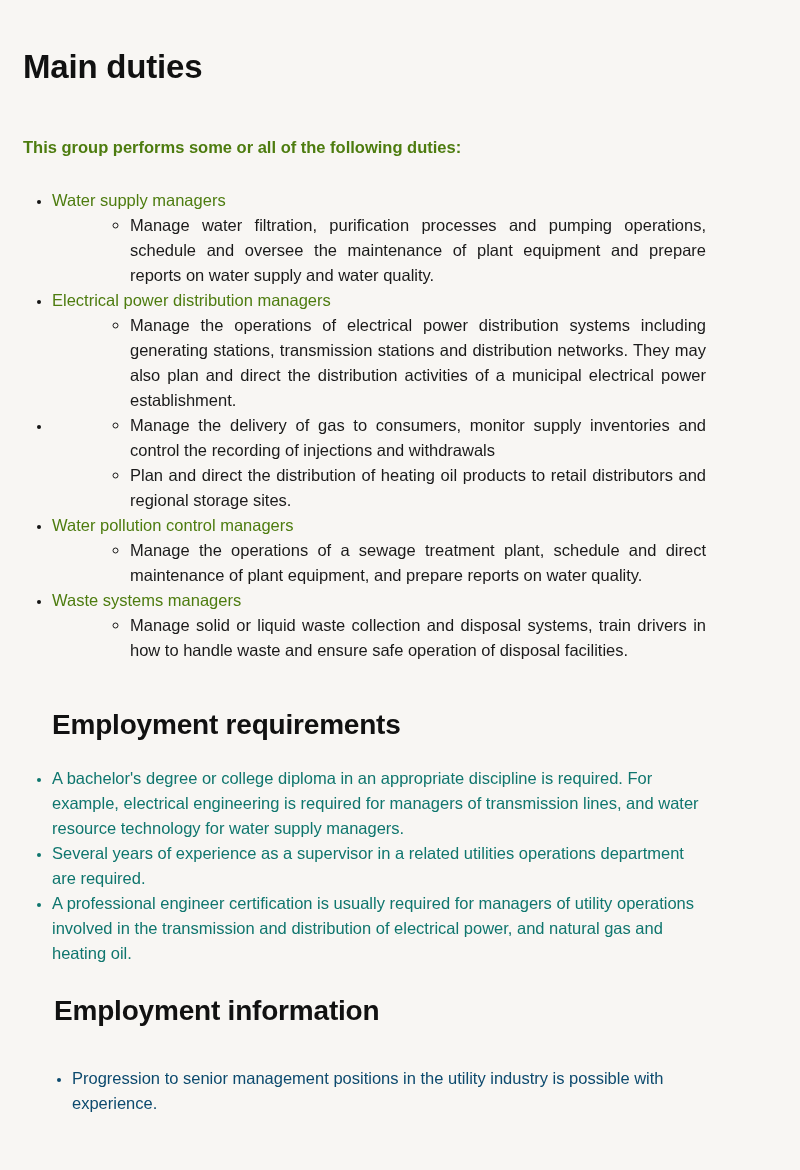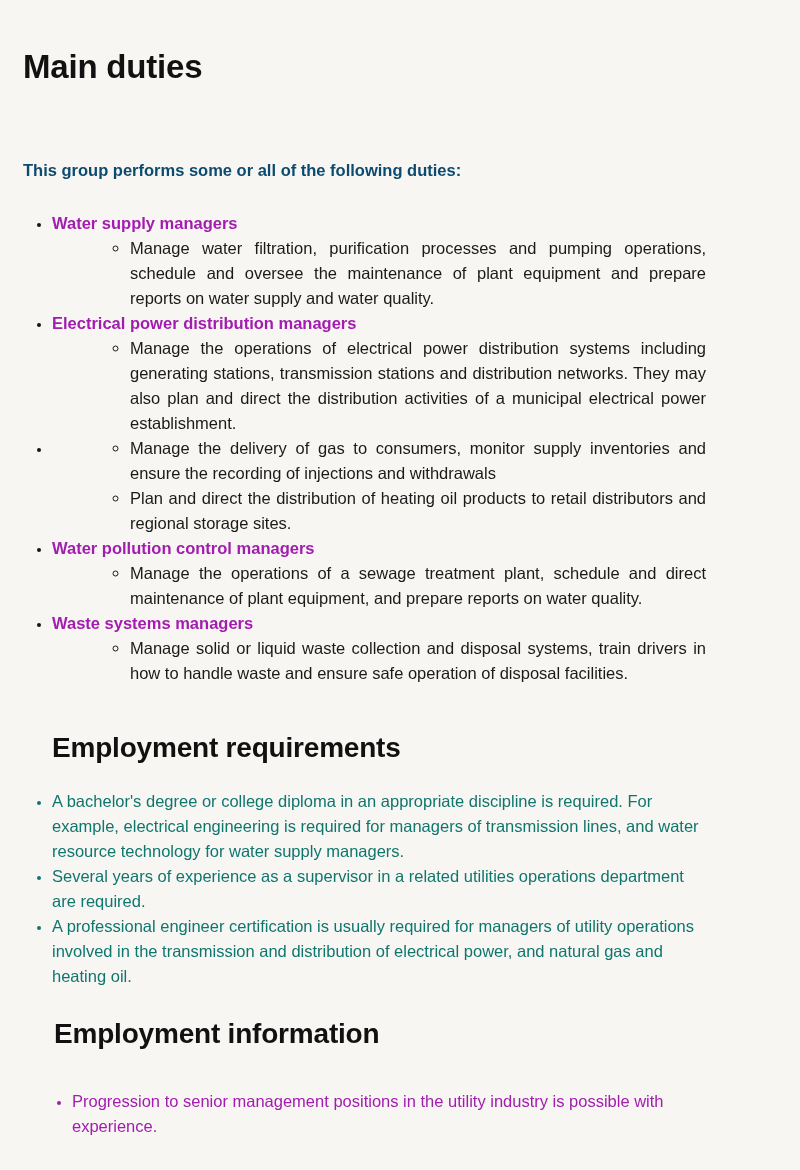--- a/index.html
+++ b/index.html
@@ -21,45 +21,45 @@
   }
   h1.page-title {
     margin: 50px 0 0 0;
     font-size: 33px;
     line-height: 34px;
     font-weight: 700;
     color: #111111;
     letter-spacing: -0.2px;
   }
   p.intro {
-    margin: 74px 0 0 0;
+    margin: 51px 0 0 0;
     font-size: 16.5px;
     line-height: 25px;
     font-weight: 700;
-    color: #0c4a6e;
+    color: #4d7c0f;
   }
   ul {
     margin: 0;
     padding: 0;
   }
   li {
     font-size: 16.5px;
     line-height: 25px;
   }
   ul.level1 {
     margin-top: 28px;
     padding-left: 29px;
     list-style: disc outside;
   }
   ul.level1 > li::marker {
     font-size: 14px;
   }
   .group-label {
-    font-weight: 700;
-    color: #a21caf;
+    font-weight: 400;
+    color: #4d7c0f;
   }
   ul.level2 {
     margin-top: 0;
     padding-left: 33px;
     list-style: circle outside;
   }
   ul.level2 > li {
     text-align: justify;
     color: #1a1a1a;
     margin-left: 45px;
@@ -88,21 +88,21 @@
   }
   ul.additional {
     margin-top: 38px;
     padding-left: 49px;
     list-style: disc outside;
   }
   ul.additional > li::marker {
     font-size: 14px;
   }
   ul.additional > li {
-    color: #a21caf;
+    color: #0c4a6e;
   }
 </style>
 </head>
 <body>
 
 <div class="page">
 
   <h1 class="page-title">Main duties</h1>
 
   <p class="intro">This group performs some or all of the following duties:</p>
@@ -115,21 +115,21 @@
       </ul>
     </li>
     <li>
       <span class="group-label">Electrical power distribution managers</span>
       <ul class="level2">
         <li>Manage the operations of electrical power distribution systems including generating stations, transmission stations and distribution networks. They may also plan and direct the distribution activities of a municipal electrical power establishment.</li>
       </ul>
     </li>
     <li>
       <ul class="level2">
-        <li>Manage the delivery of gas to consumers, monitor supply inventories and ensure the recording of injections and withdrawals</li>
+        <li>Manage the delivery of gas to consumers, monitor supply inventories and control the recording of injections and withdrawals</li>
         <li>Plan and direct the distribution of heating oil products to retail distributors and regional storage sites.</li>
       </ul>
     </li>
     <li>
       <span class="group-label">Water pollution control managers</span>
       <ul class="level2">
         <li>Manage the operations of a sewage treatment plant, schedule and direct maintenance of plant equipment, and prepare reports on water quality.</li>
       </ul>
     </li>
     <li>

